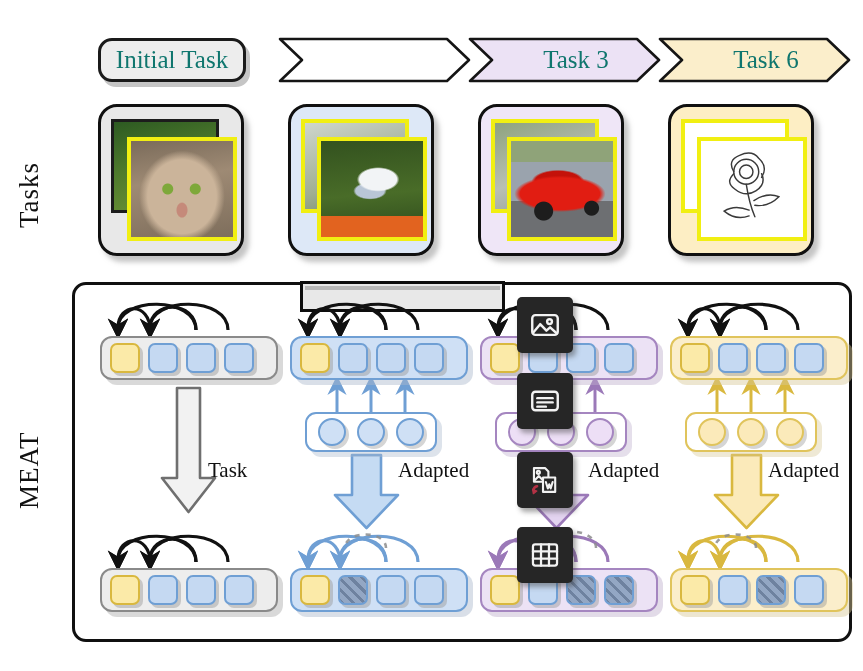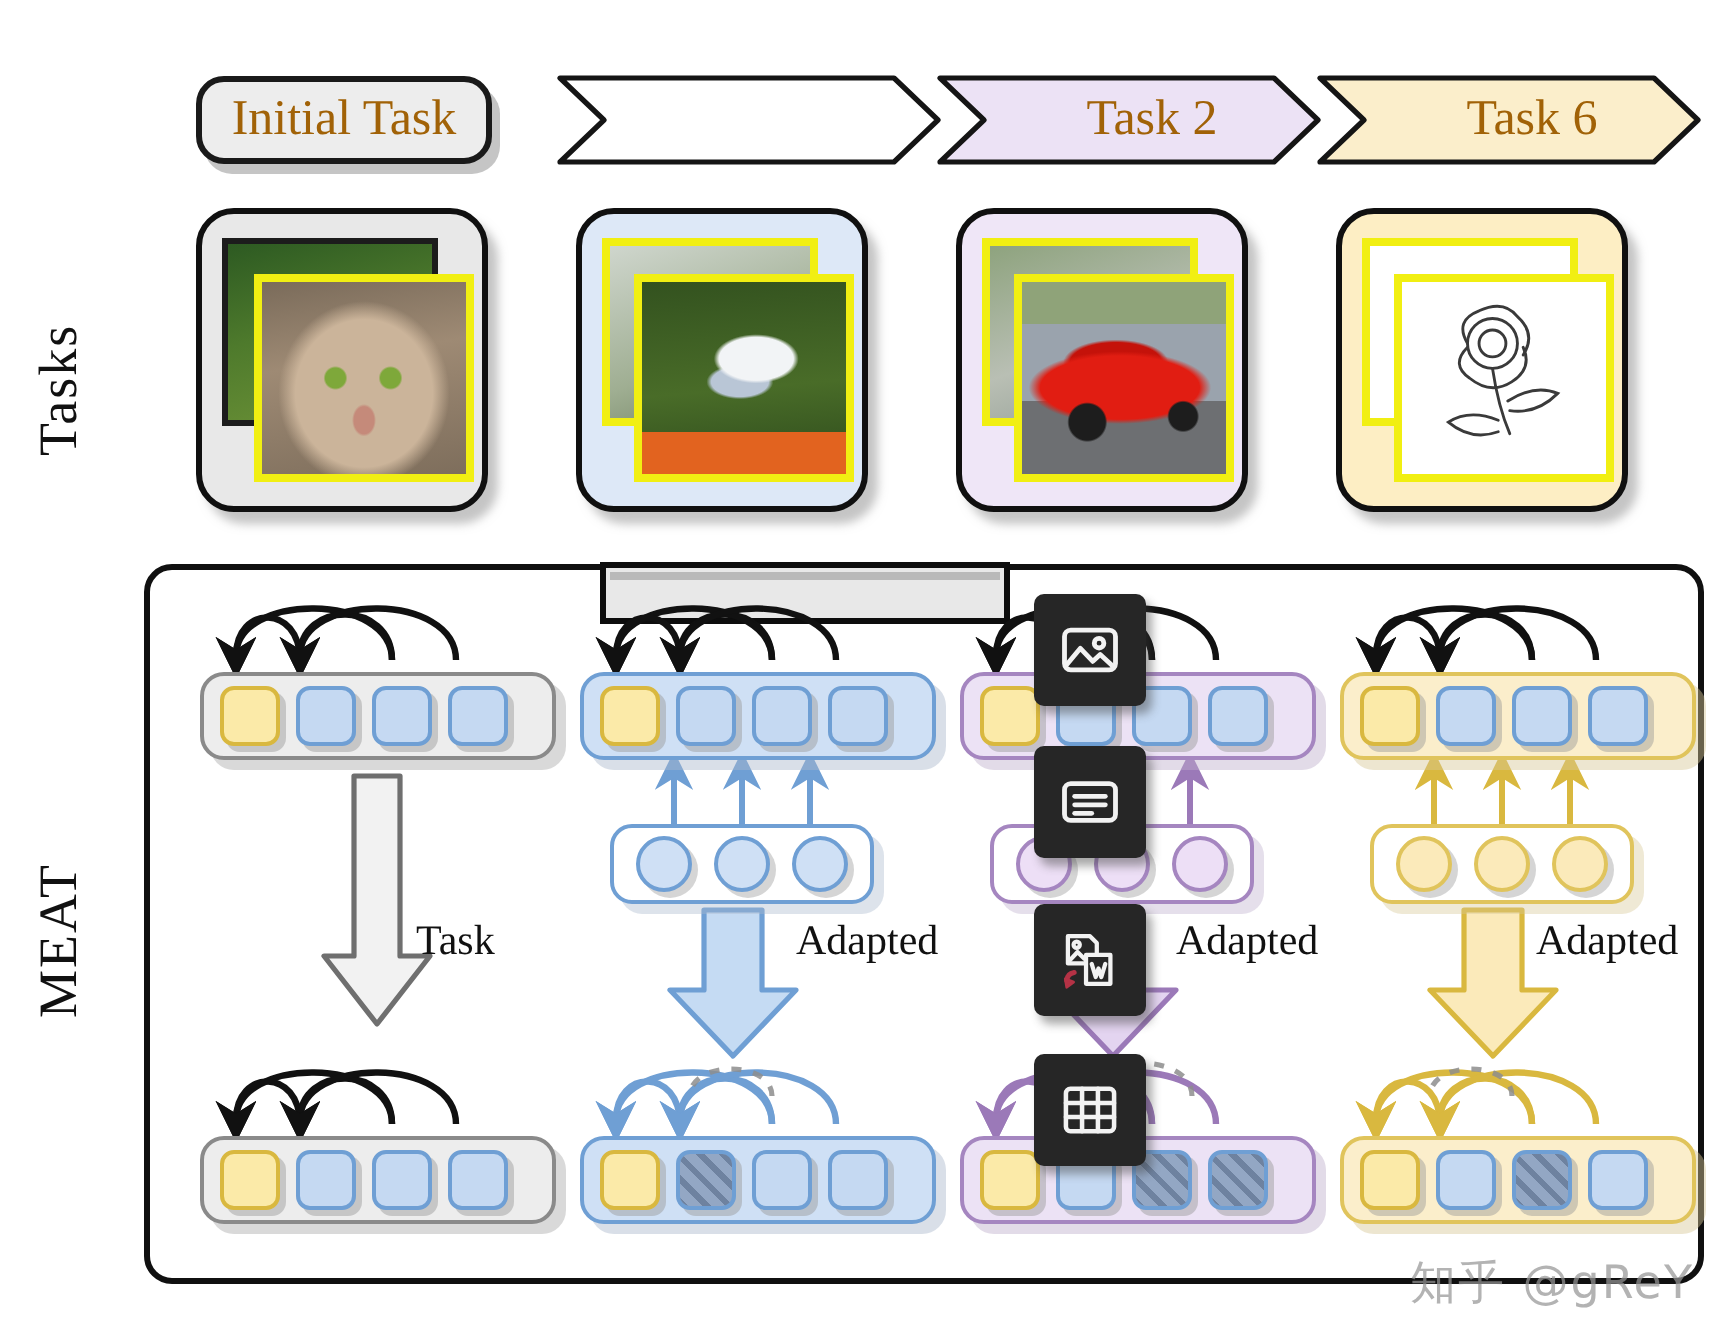--- a/index.html
+++ b/index.html
@@ -26,21 +26,21 @@
     text-align: center;
   }
   #label-tasks { left: 14px; top: 120px; width: 38px; height: 150px; font-size: 27px; }
   #label-meat  { left: 14px; top: 390px; width: 38px; height: 160px; font-size: 27px; }
 
   
   .task-chip {
     position: absolute;
     height: 44px;
     display: flex; align-items: center; justify-content: center;
-    font-size: 25px; color: #a16207;
+    font-size: 25px; color: #0f766e;
     box-sizing: border-box;
   }
   .chip-rounded {
     border: 3px solid #1a1a1a;
     border-radius: 14px;
     background: #ededed;
     box-shadow: 4px 5px 0 rgba(150,150,150,.55);
   }
   .chip-arrow {
     border: 2.5px solid #1a1a1a;
@@ -172,21 +172,21 @@
   <div class="row-label" id="label-tasks">Tasks</div>
   <div class="row-label" id="label-meat">MEAT</div>
 
   <div class="task-chip chip-rounded" id="chip-0" style="left:98px; top:38px; width:148px;">
     <span>Initial Task</span>
   </div>
 
 
   <div class="task-chip chip-arrow" id="chip-2" style="left:470px; top:38px; width:190px; background:#ece2f5;">
     <div class="chip-inner">
-      <span>Task 2</span>
+      <span>Task 3</span>
     </div>
   </div>
 
   <div class="task-chip chip-arrow" id="chip-3" style="left:660px; top:38px; width:190px; background:#fbeecb;">
     <div class="chip-inner">
       <span>Task 6</span>
     </div>
   </div>
 
   <svg class="svg-layer">
@@ -459,15 +459,14 @@
   <div class="icon-tile" style="left:517px; top:527px;">
     <svg width="34" height="34" viewBox="0 0 24 24" fill="none" stroke="#f2f2f2" stroke-width="1.6" stroke-linecap="round" stroke-linejoin="round">
       <rect x="3.5" y="4.5" width="17" height="15" rx="1.6"></rect>
       <path d="M3.5 9.5 H20.5"></path>
       <path d="M3.5 14.5 H20.5"></path>
       <path d="M9.2 4.5 V19.5"></path>
       <path d="M14.8 4.5 V19.5"></path>
     </svg>
   </div>
 
-  <div id="watermark">知乎 @gReY</div>
 
 </div>
 
 </body></html>

